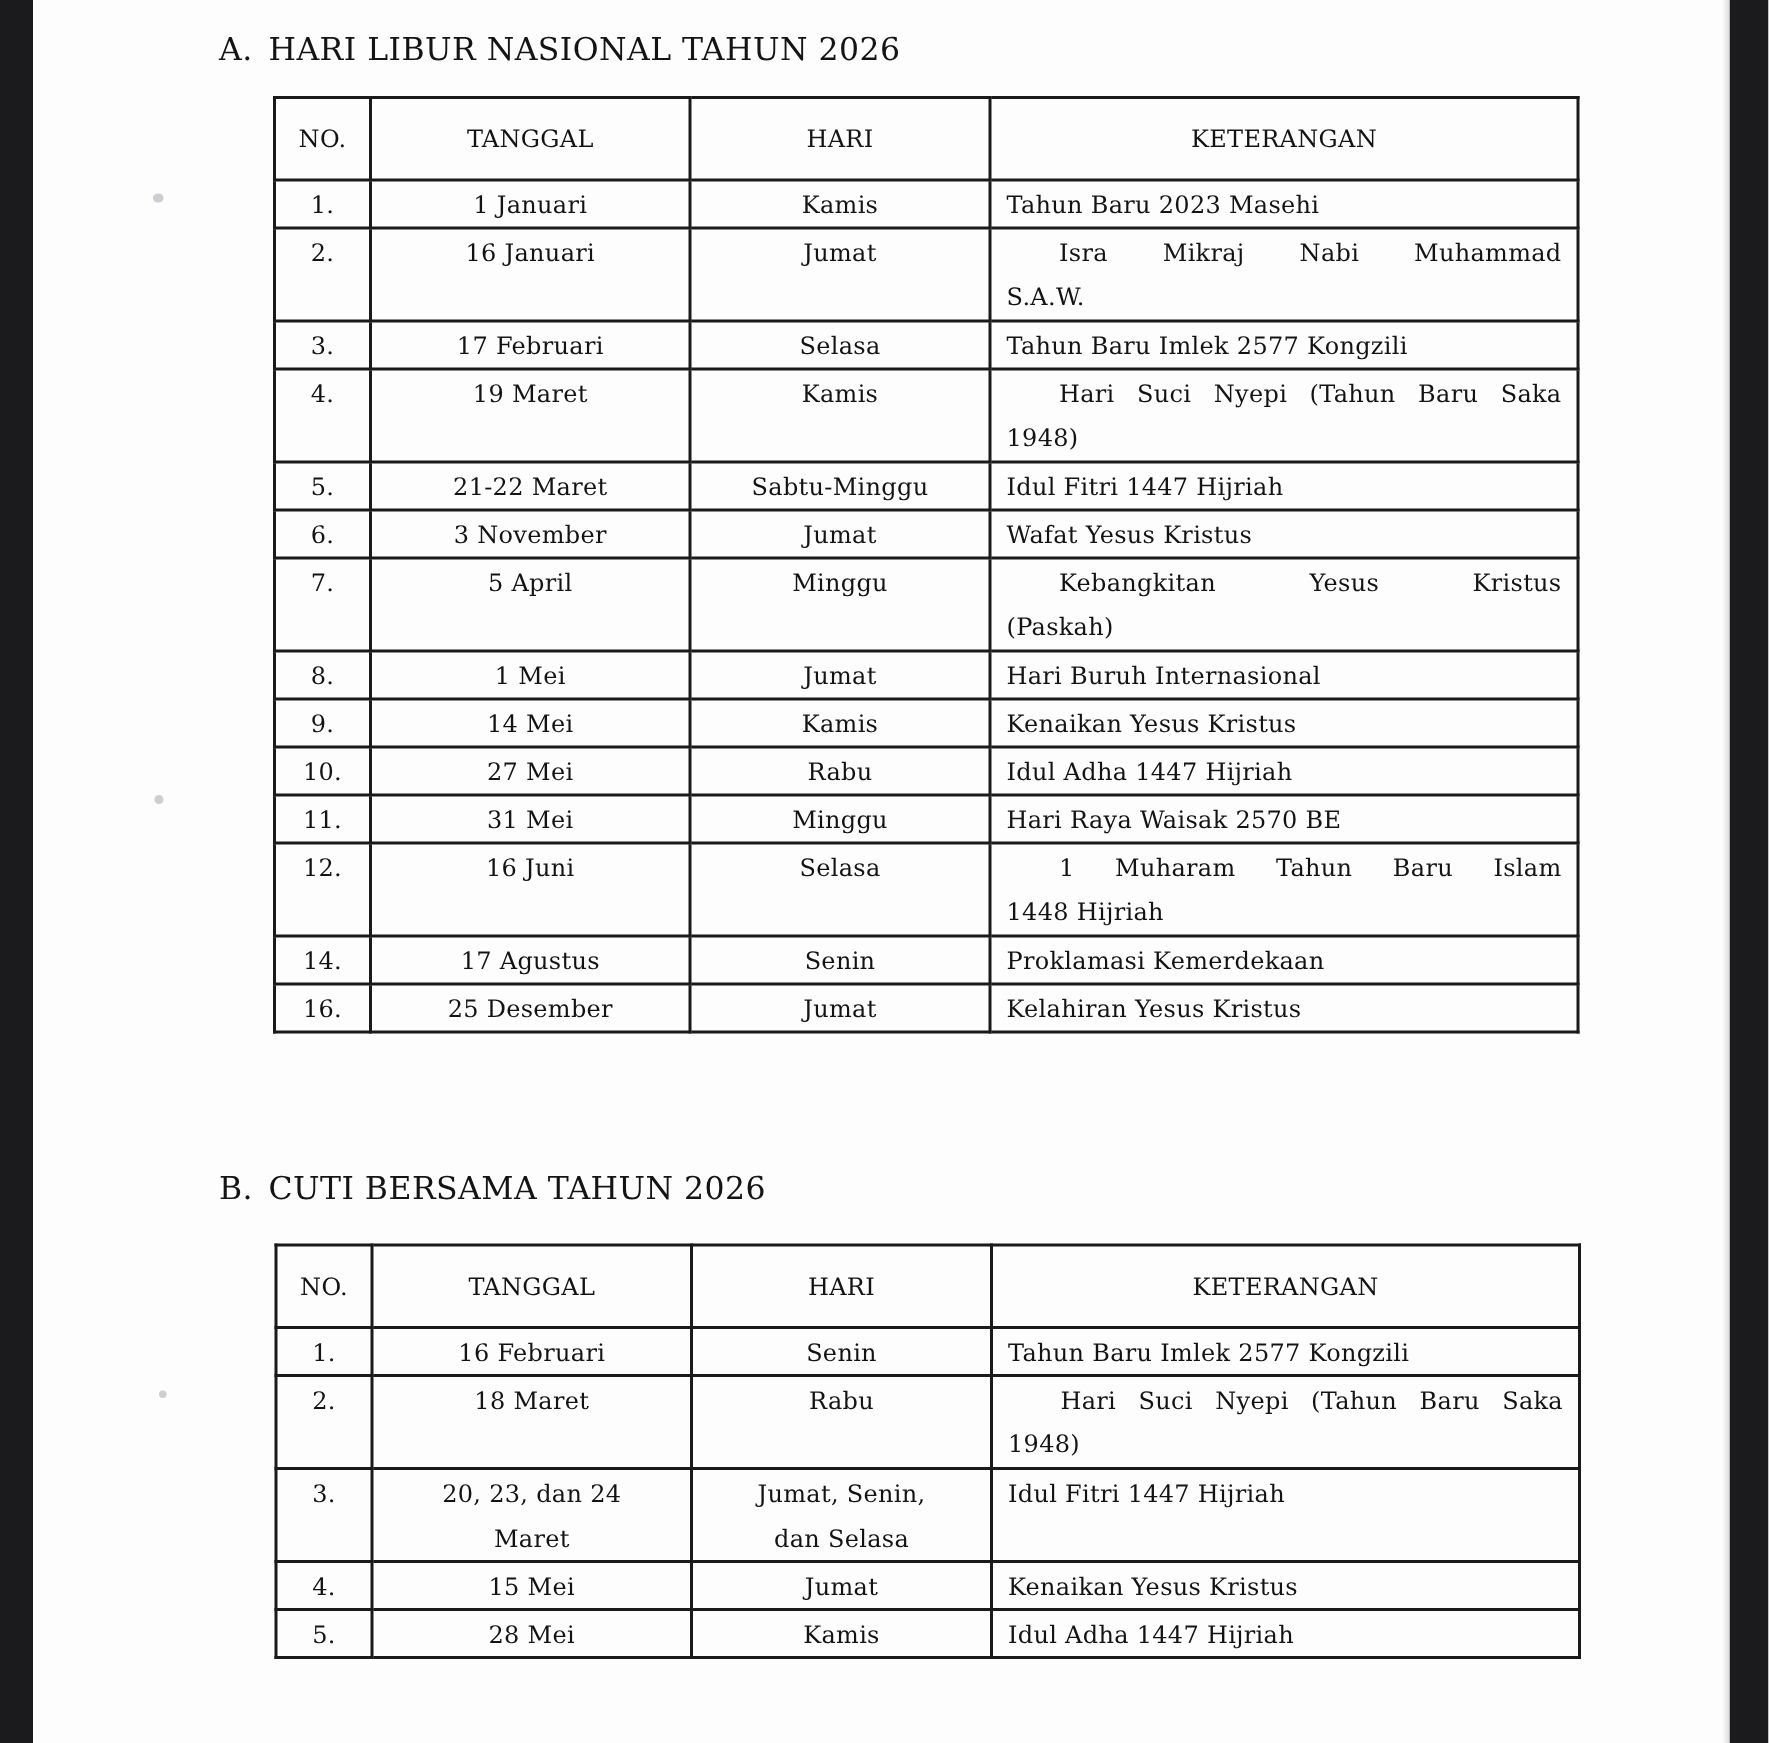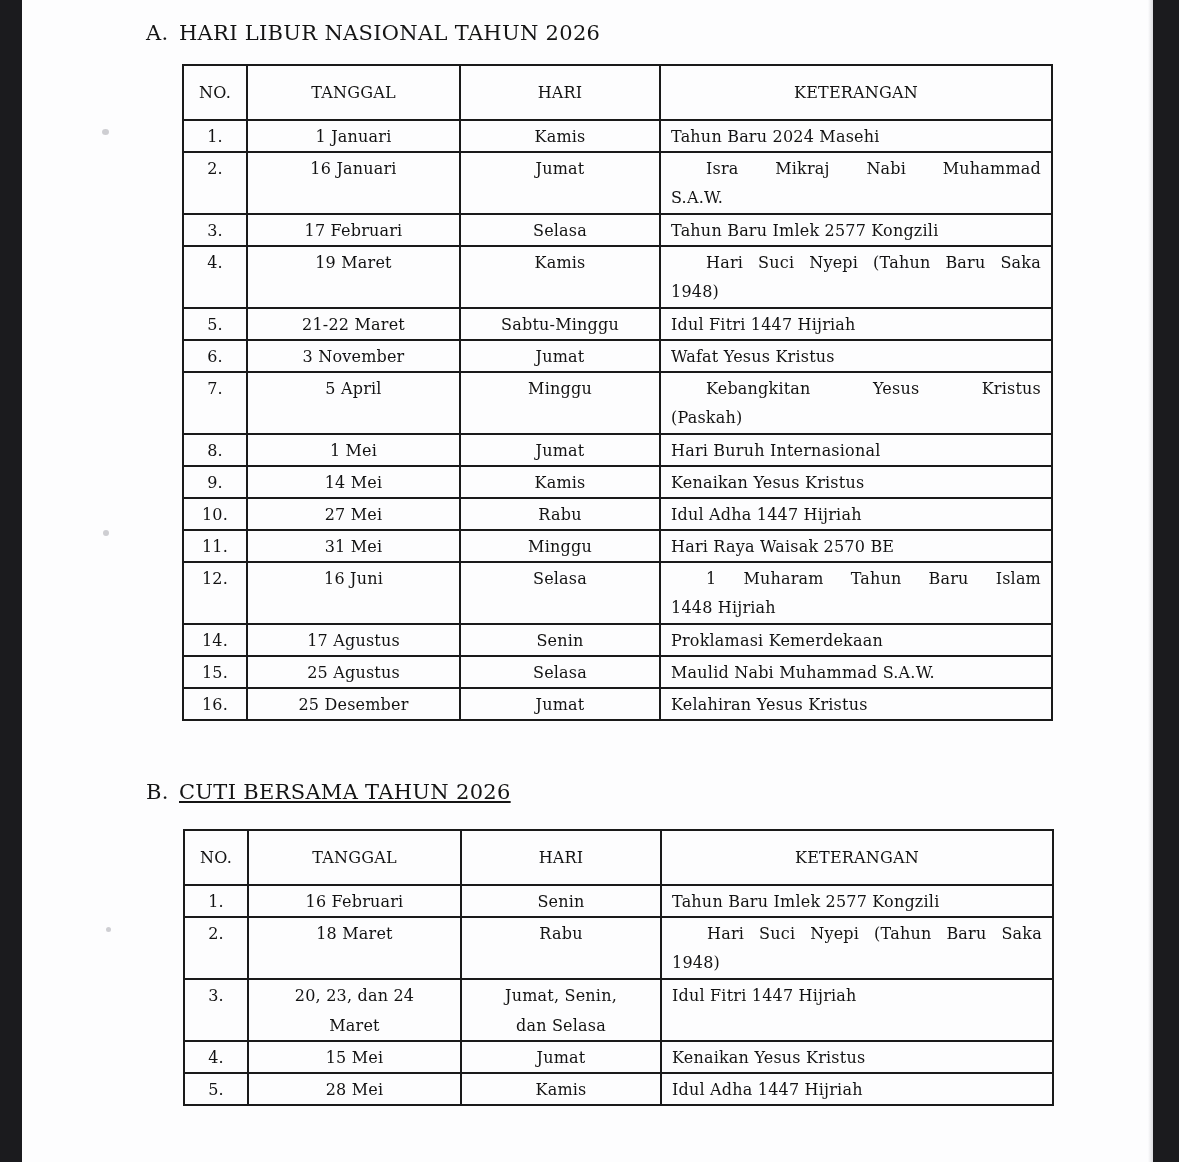--- a/index.html
+++ b/index.html
@@ -24,21 +24,21 @@
   
   .sec-heading {
     position: absolute;
     font-size: 21px;
     letter-spacing: 0.3px;
     white-space: nowrap;
     color: #141414;
   }
   .sec-heading .lbl { display: inline-block; width: 33px; }
   #heading-a { left: 146px; top: 21px; }
-  #heading-b { left: 146px; top: 780px; text-decoration: underline; }
+  #heading-b { left: 146px; top: 780px; }
 
   
   table.doc {
     position: absolute;
     border-collapse: collapse;
     table-layout: fixed;
     width: 869px;
     font-size: 16px;
     letter-spacing: 0.2px;
     color: #131313;
@@ -108,21 +108,21 @@
         <td class="c">
           <div class="line">1.</div>
         </td>
         <td class="c">
           <div class="line">1 Januari</div>
         </td>
         <td class="c">
           <div class="line">Kamis</div>
         </td>
         <td class="ket">
-          <div class="line">Tahun Baru 2024 Masehi</div>
+          <div class="line">Tahun Baru 2023 Masehi</div>
         </td>
       </tr>
       <tr class="tall">
         <td class="c">
           <div class="line">2.</div>
         </td>
         <td class="c">
           <div class="line">16 Januari</div>
         </td>
         <td class="c">
@@ -281,34 +281,20 @@
           <div class="line">14.</div>
         </td>
         <td class="c">
           <div class="line">17 Agustus</div>
         </td>
         <td class="c">
           <div class="line">Senin</div>
         </td>
         <td class="ket">
           <div class="line">Proklamasi Kemerdekaan</div>
-        </td>
-      </tr>
-      <tr class="short">
-        <td class="c">
-          <div class="line">15.</div>
-        </td>
-        <td class="c">
-          <div class="line">25 Agustus</div>
-        </td>
-        <td class="c">
-          <div class="line">Selasa</div>
-        </td>
-        <td class="ket">
-          <div class="line">Maulid Nabi Muhammad S.A.W.</div>
         </td>
       </tr>
       <tr class="short">
         <td class="c">
           <div class="line">16.</div>
         </td>
         <td class="c">
           <div class="line">25 Desember</div>
         </td>
         <td class="c">

